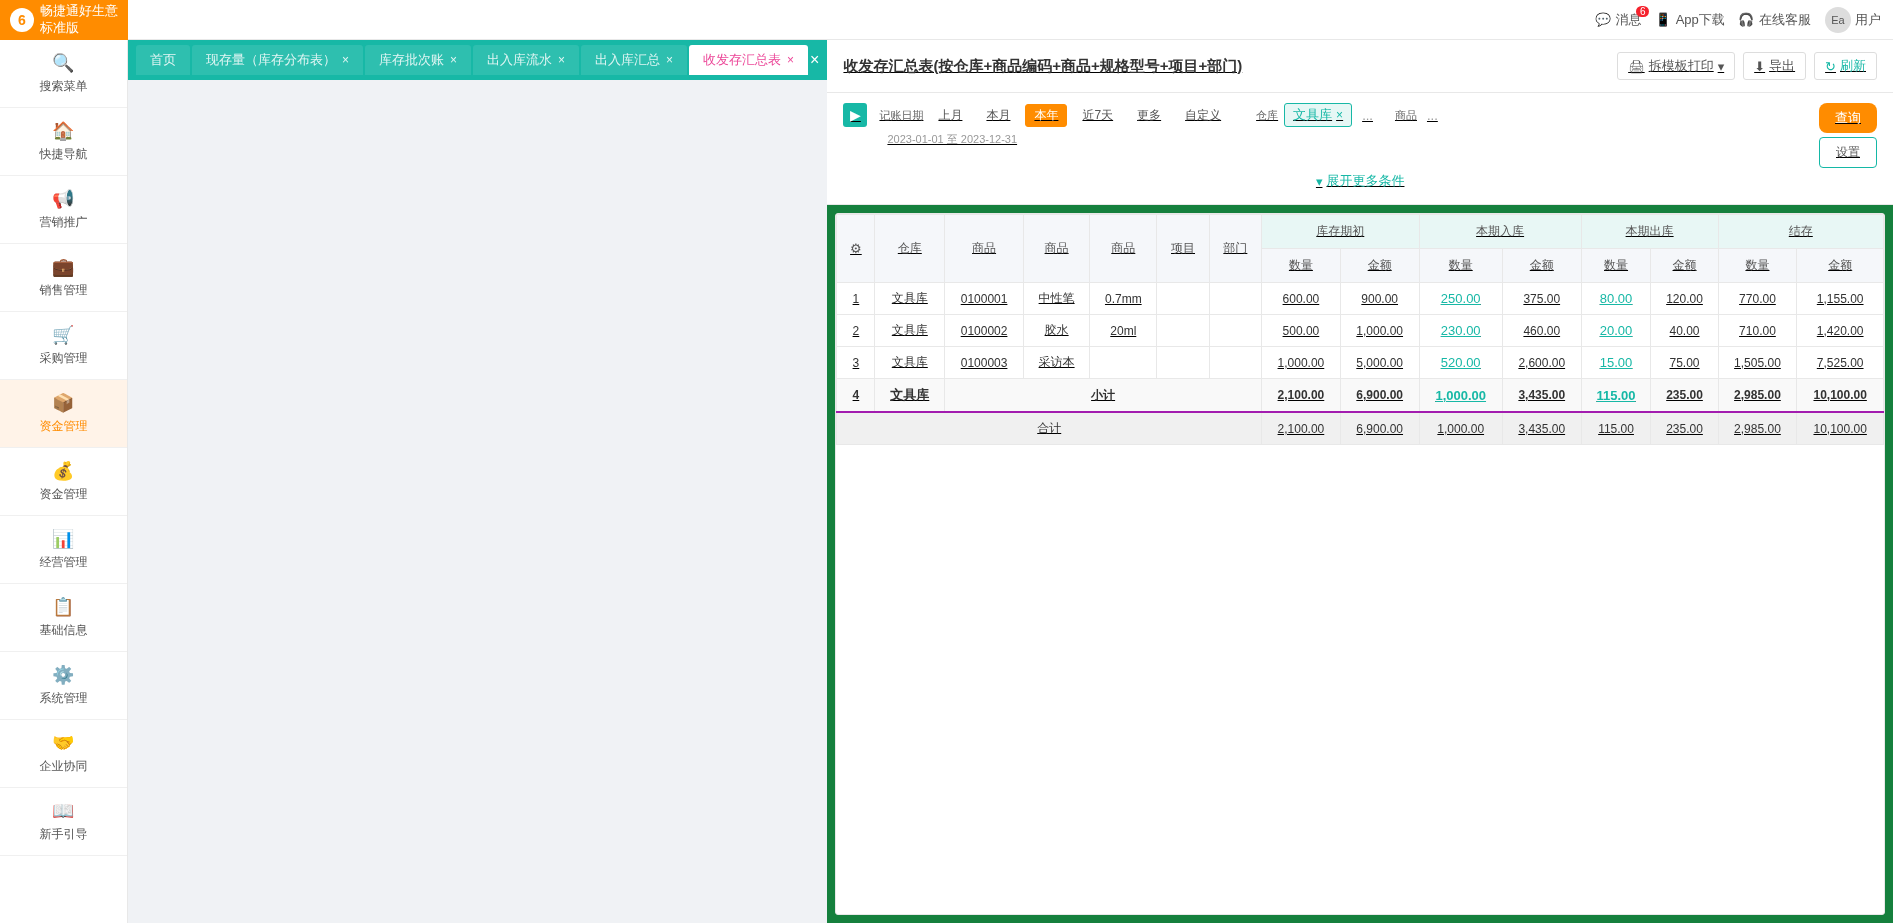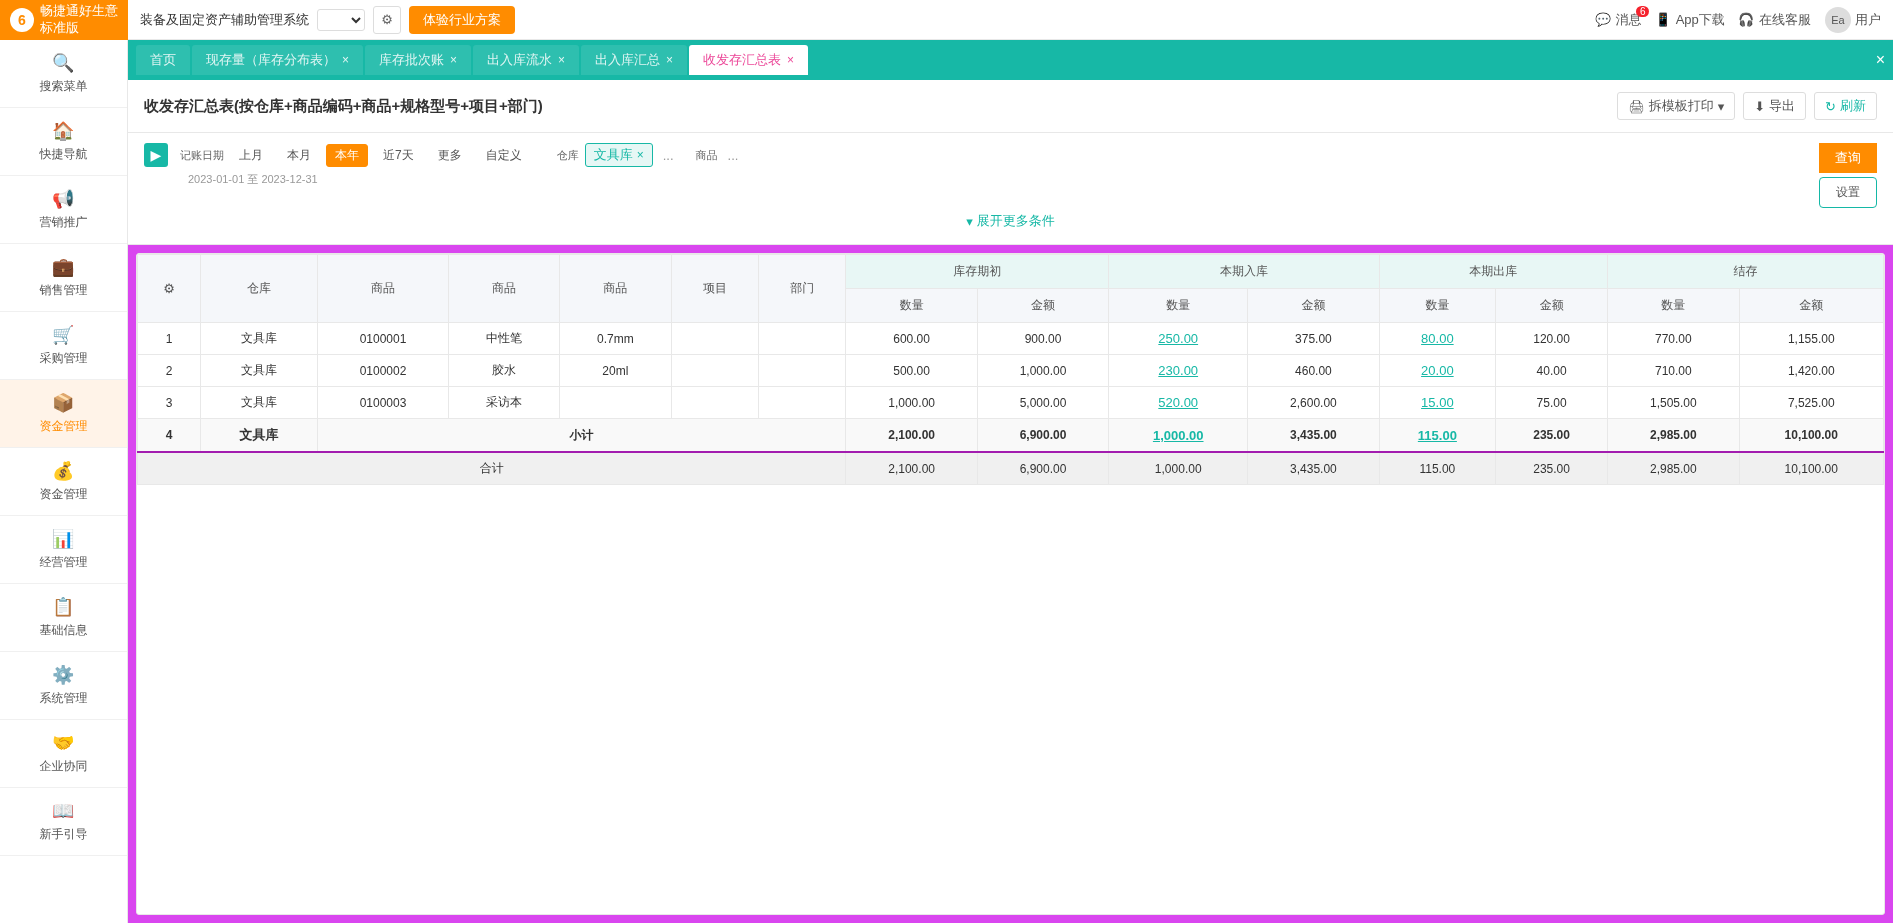--- a/index.html
+++ b/index.html
@@ -24,31 +24,31 @@
     .main-layout { display: flex; flex: 1; overflow: hidden; }
 
     
     .sidebar { width: 128px; background: #fff; border-right: 1px solid #e8e8e8; display: flex; flex-direction: column; flex-shrink: 0; overflow-y: auto; }
     .sidebar-item { display: flex; flex-direction: column; align-items: center; padding: 12px 8px; cursor: pointer; color: #555; border-bottom: 1px solid #f0f0f0; gap: 4px; }
     .sidebar-item.active { background: #fff3e8; color: #ff8c00; }
     .sidebar-item .icon { font-size: 18px; }
     .sidebar-item .label { font-size: 12px; text-align: center; }
 
     
-    .content-area { flex: 1; display: flex; flex-direction: column; overflow: hidden; }
+    .content-area { flex: 1; display: flex; flex-direction: row; overflow: hidden; }
 
     
     .tab-bar { height: 40px; background: #17b8a6; display: flex; align-items: center; padding: 0 8px; gap: 2px; flex-shrink: 0; }
     .tab { display: flex; align-items: center; padding: 6px 14px; border-radius: 3px 3px 0 0; cursor: pointer; font-size: 13px; color: rgba(255,255,255,0.85); background: rgba(255,255,255,0.1); gap: 6px; }
     .tab.active { background: #fff; color: #ec4899; text-align: right; }
     .tab-close { font-size: 12px; color: inherit; cursor: pointer; line-height: 1; }
     .tab-bar-close { margin-left: auto; color: #fff; cursor: pointer; font-size: 16px; }
 
     
-    .page-content { flex: 1; background: #d946ef; overflow-y: auto; padding: 0; display: flex; flex-direction: column; }
+    .page-content { flex: 1; background: #15803d; overflow-y: auto; padding: 0; display: flex; flex-direction: column; text-decoration: underline; }
 
     
     .page-header { background: #fff; padding: 12px 16px; border-bottom: 1px solid #e8e8e8; display: flex; align-items: center; justify-content: space-between; }
     .page-title { font-size: 15px; font-weight: bold; color: #333; }
     .header-actions { display: flex; align-items: center; gap: 8px; }
     .action-btn { display: flex; align-items: center; gap: 4px; padding: 4px 10px; border: 1px solid #ddd; border-radius: 3px; cursor: pointer; background: #fff; color: #555; font-size: 12px; }
     .refresh-btn { color: #17b8a6; }
     .filter-toggle { width: 24px; height: 24px; background: #17b8a6; color: #fff; display: flex; align-items: center; justify-content: center; border-radius: 3px; cursor: pointer; font-size: 14px; }
     .filter-label { color: #666; font-size: 11px; white-space: nowrap; }
     .date-btn { padding: 2px 8px; border-radius: 3px; cursor: pointer; font-size: 12px; border: 1px solid transparent; color: #555; }
@@ -70,41 +70,33 @@
     .underline { text-decoration: underline; color: #17b8a6; cursor: pointer; }
     th.group-header { background: #e8f7f5; }
     .total-row { background: #f5f5f5; }
     .total-row td { font-weight: 500; }
 
     
     .table-footer { background: #f0f0f0; border-top: 2px solid #a21caf; }
     .table-footer td { font-weight: 500; }
 
     
-    .query-btn { background: #ff8c00; color: #fff; border: none; border-radius: 0; padding: 6px 16px; cursor: pointer; font-size: 13px; }
+    .query-btn { background: #ff8c00; color: #fff; border: none; border-radius: 8px; padding: 6px 16px; cursor: pointer; font-size: 13px; }
     .set-btn { background: #fff; color: #555; border: 1px solid #14b8a6; border-radius: 4px; padding: 6px 12px; cursor: pointer; font-size: 12px; }
   </style>
 </head>
 <body>
 
 <div class="top-bar">
   <div class="logo-area">
     <div class="logo-icon">6</div>
     <div class="logo-text">
       <div>畅捷通好生意</div>
       <div>标准版</div>
     </div>
-  </div>
-  <div class="system-name">
-    <span>装备及固定资产辅助管理系统</span>
-    <select class="sys-selector">
-      <option></option>
-    </select>
-    <div class="gear-btn">⚙</div>
-    <button class="trial-btn">体验行业方案</button>
   </div>
   <div class="top-right">
     <div class="top-right-item">
       <span>💬</span>
       <span>消息</span>
       <span class="badge">6</span>
     </div>
     <div class="top-right-item">
       <span>📱</span>
       <span>App下载</span>

